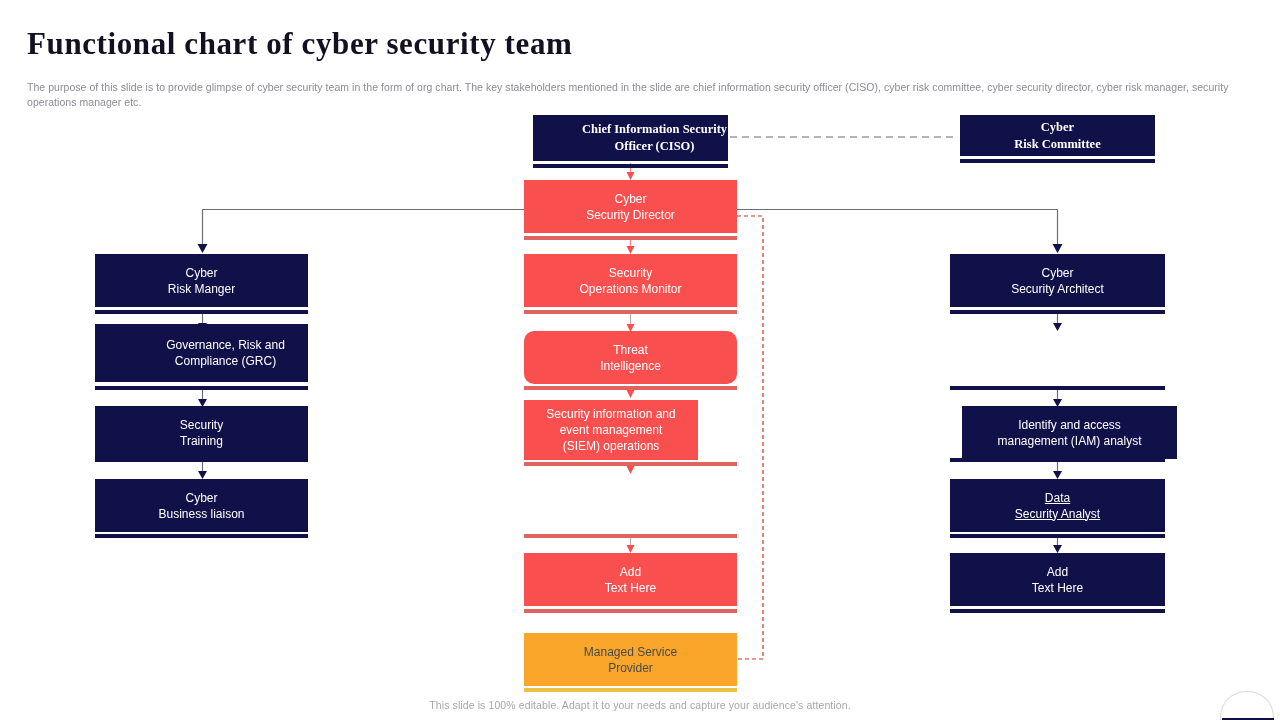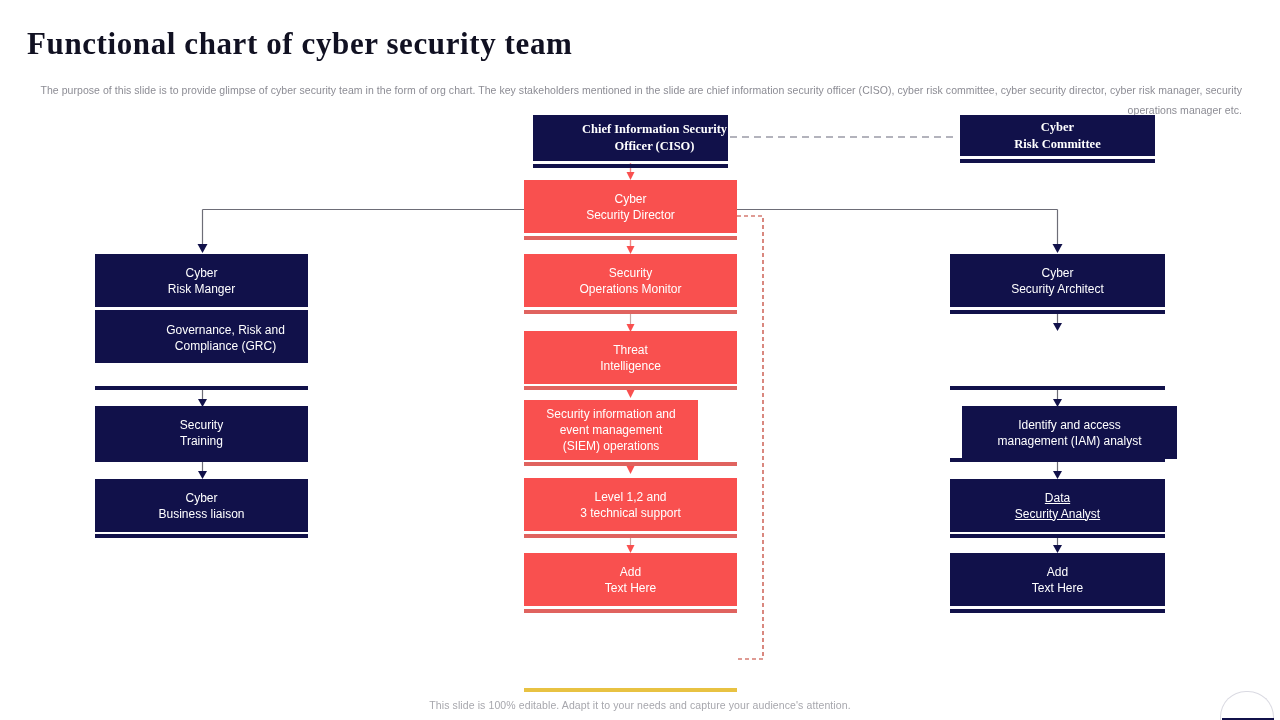--- a/index.html
+++ b/index.html
@@ -23,24 +23,23 @@
     font-weight: 700;
     color: #111122;
     letter-spacing: 0.6px;
     white-space: nowrap;
   }
   #slide-subtitle {
     position: absolute;
     left: 27px; top: 80px;
     width: 1215px;
     font-size: 10.5px;
-    line-height: 20px;
+    line-height: 15px;
     color: #8c8c94;
     letter-spacing: 0.05px;
-    text-align: right;
   }
 
   
   #chart-area {
     position: absolute;
     left: 0; top: 0;
     width: 1280px; height: 720px;
   }
   #connector-layer {
     position: absolute;
@@ -193,21 +192,21 @@
 Security Director</span>
   </div>
   <div class="node-bar red" style="left:524px; top:236px; width:213px; height:4px;"></div>
 
   <div class="node navy" style="left:95px; top:254px; width:213px; height:53px;">
     <span class="node-label">Cyber
 Risk Manger</span>
   </div>
   <div class="node-bar navy" style="left:95px; top:310px; width:213px; height:4px;"></div>
 
-  <div class="node navy" style="left:95px; top:313px; width:213px; height:50px;padding-left:48px;">
+  <div class="node navy" style="left:95px; top:324px; width:213px; height:58px;padding-left:48px;">
     <span class="node-label">Governance,  Risk and
 Compliance  (GRC)</span>
   </div>
   <div class="node-bar navy" style="left:95px; top:386px; width:213px; height:4px;"></div>
 
   <div class="node navy" style="left:95px; top:406px; width:213px; height:53px;">
     <span class="node-label">Security
 Training</span>
   </div>
   <div class="node-bar navy" style="left:95px; top:458px; width:213px; height:4px;"></div>
@@ -217,45 +216,45 @@
 Business liaison</span>
   </div>
   <div class="node-bar navy" style="left:95px; top:534px; width:213px; height:4px;"></div>
 
   <div class="node red" style="left:524px; top:254px; width:213px; height:53px;">
     <span class="node-label">Security
 Operations Monitor</span>
   </div>
   <div class="node-bar red" style="left:524px; top:310px; width:213px; height:4px;"></div>
 
-  <div class="node red" style="left:524px; top:331px; width:213px; height:53px;">
+  <div class="node red" style="left:524px; top:331px; width:213px; height:53px;border-radius:10px;">
     <span class="node-label">Threat
 Intelligence</span>
   </div>
   <div class="node-bar red" style="left:524px; top:386px; width:213px; height:4px;"></div>
 
   <div class="node red" style="left:524px; top:400px; width:174px; height:60px;">
     <span class="node-label">Security information  and
 event  management
 (SIEM) operations</span>
   </div>
   <div class="node-bar red" style="left:524px; top:462px; width:213px; height:4px;"></div>
 
-  <div class="node red" style="left:524px; top:478px; width:213px; height:53px;">
-    <span class="node-label">Level  1,2 and
-3 technical support</span>
-  </div>
   <div class="node-bar red" style="left:524px; top:534px; width:213px; height:4px;"></div>
 
   <div class="node red" style="left:524px; top:553px; width:213px; height:53px;">
     <span class="node-label">Add
 Text Here</span>
   </div>
   <div class="node-bar red" style="left:524px; top:609px; width:213px; height:4px;"></div>
 
+  <div class="node orange" style="left:524px; top:633px; width:213px; height:53px;">
+    <span class="node-label">Managed  Service
+Provider</span>
+  </div>
   <div class="node-bar orange" style="left:524px; top:688px; width:213px; height:4px;"></div>
 
   <div class="node navy" style="left:950px; top:254px; width:215px; height:53px;">
     <span class="node-label">Cyber
 Security Architect</span>
   </div>
   <div class="node-bar navy" style="left:950px; top:310px; width:215px; height:4px;"></div>
 
   <div class="node-bar navy" style="left:950px; top:386px; width:215px; height:4px;"></div>
 

